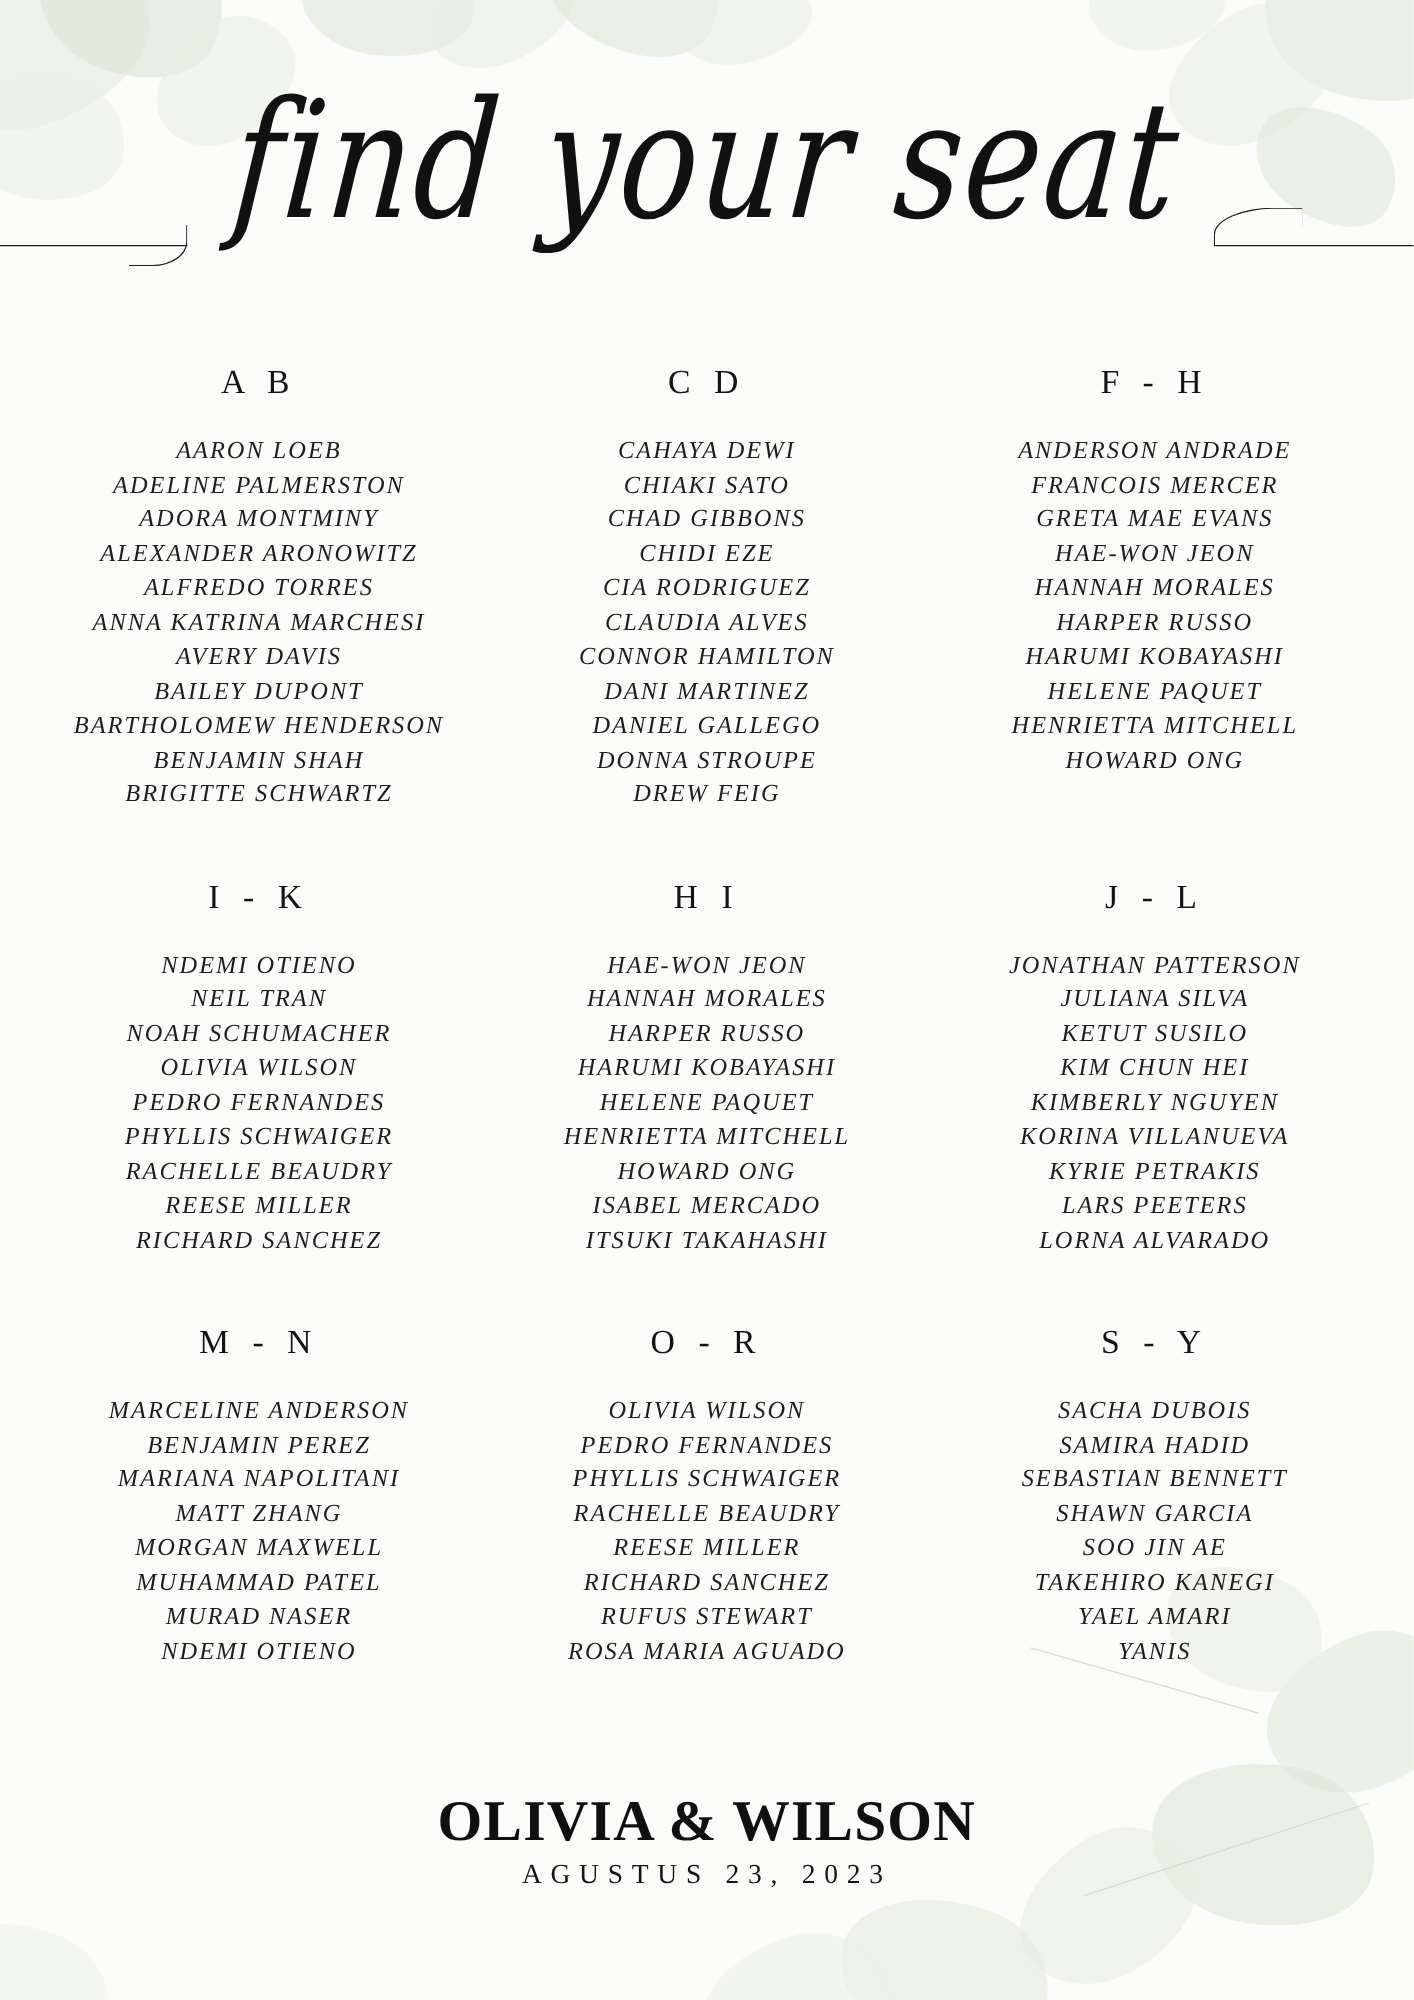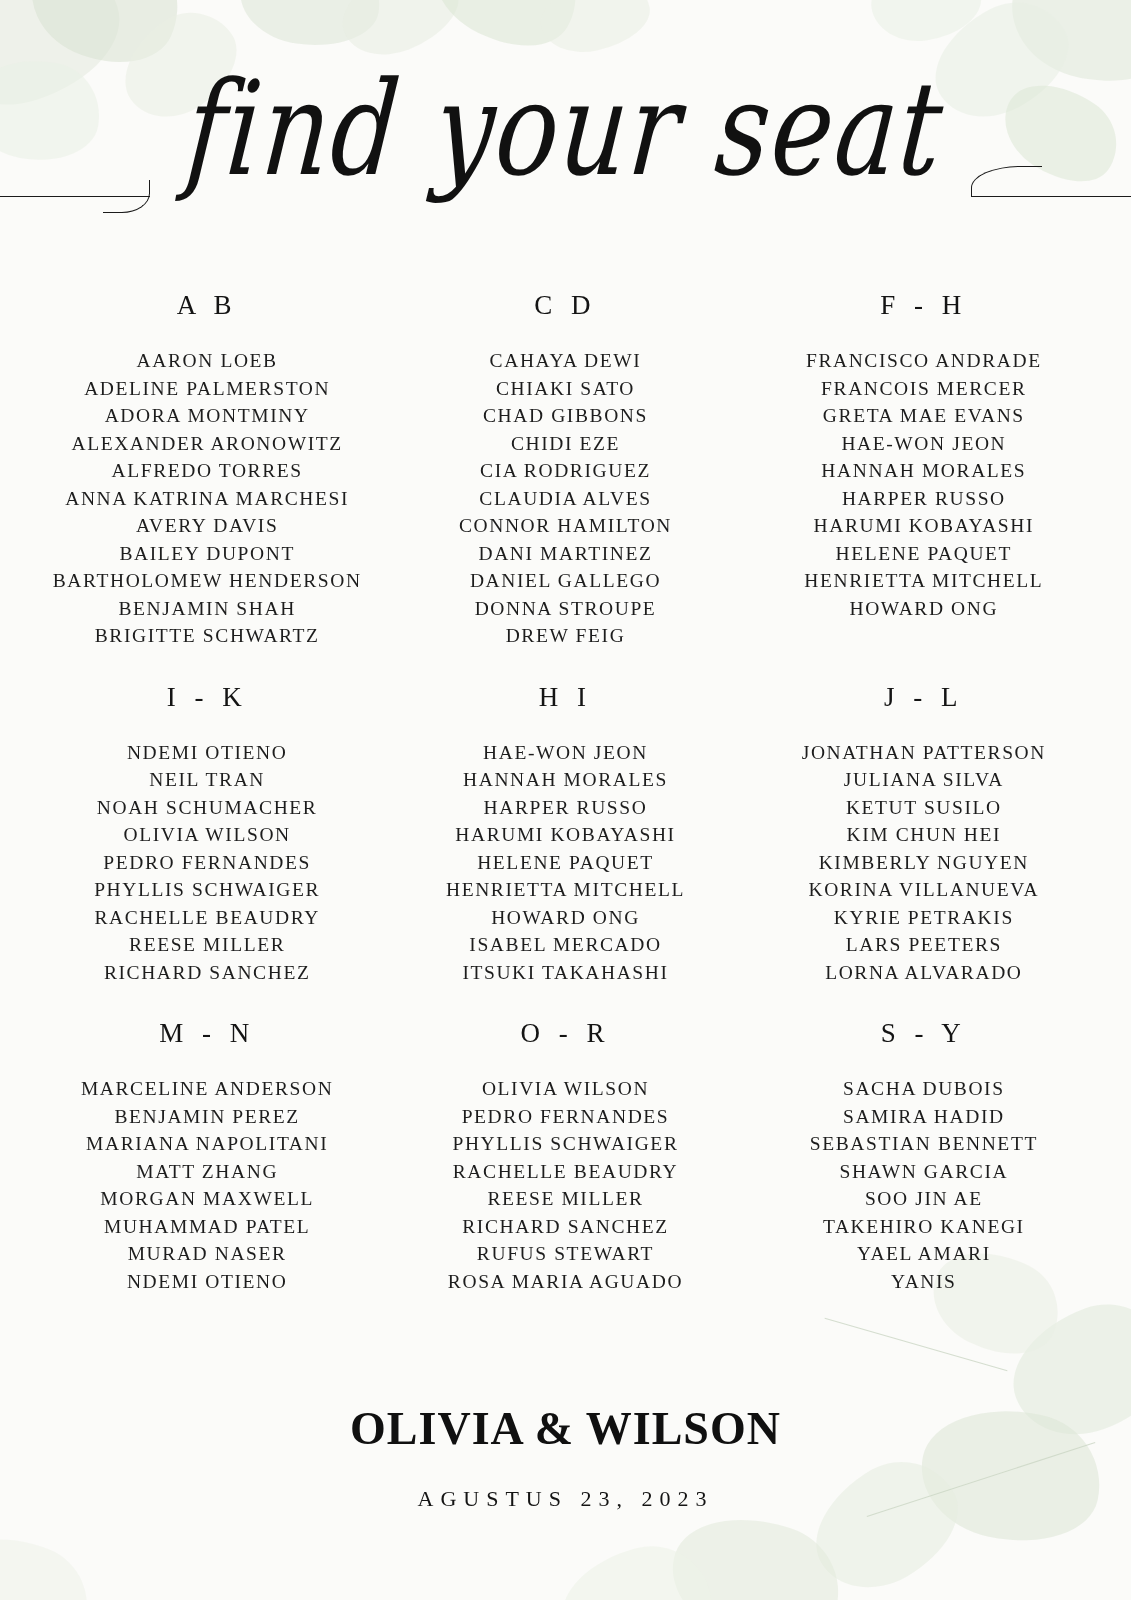--- a/index.html
+++ b/index.html
@@ -84,35 +84,36 @@
     width: 70px; height: 30px;
     border-left: 1px solid #1b1b1b;
     border-top: 1px solid #1b1b1b;
     border-radius: 70% 0 0 0;
   }
 
   
   .grid {
     display: grid;
     grid-template-columns: repeat(3, 1fr);
-    row-gap: 32px;
+    row-gap: 52px;
     padding: 0 28px;
   }
   .group { text-align: center; }
   .group-title {
     font-family: "Liberation Serif", serif;
     font-size: 27px;
     letter-spacing: 6px;
     margin-bottom: 26px;
     color: #141414;
   }
   .names {
     list-style: none;
     margin: 0;
     padding: 0;
+    font-style: italic;
   }
   .names li {
     font-family: "Liberation Serif", serif;
     font-size: 19.5px;
     letter-spacing: 1.6px;
     line-height: 27.5px;
     color: #1d1d1d;
     white-space: nowrap;
   }
 
@@ -125,21 +126,21 @@
   }
   .couple {
     font-family: "Liberation Serif", serif;
     font-weight: 700;
     font-size: 46px;
     letter-spacing: 1px;
     color: #101010;
     line-height: 1;
   }
   .date {
-    margin-top: 34px;
+    margin-top: 6px;
     font-family: "Liberation Serif", serif;
     font-size: 22px;
     letter-spacing: 7px;
     color: #141414;
   }
 </style>
 </head>
 <body>
 
 <div class="leaf-layer">
@@ -211,21 +212,21 @@
         <li>DANI MARTINEZ</li>
         <li>DANIEL GALLEGO</li>
         <li>DONNA STROUPE</li>
         <li>DREW FEIG</li>
       </ul>
     </div>
 
     <div class="group">
       <div class="group-title">F - H</div>
       <ul class="names">
-        <li>FRANCISCO ANDRADE</li>
+        <li>ANDERSON ANDRADE</li>
         <li>FRANCOIS MERCER</li>
         <li>GRETA MAE EVANS</li>
         <li>HAE-WON JEON</li>
         <li>HANNAH MORALES</li>
         <li>HARPER RUSSO</li>
         <li>HARUMI KOBAYASHI</li>
         <li>HELENE PAQUET</li>
         <li>HENRIETTA MITCHELL</li>
         <li>HOWARD ONG</li>
       </ul>

